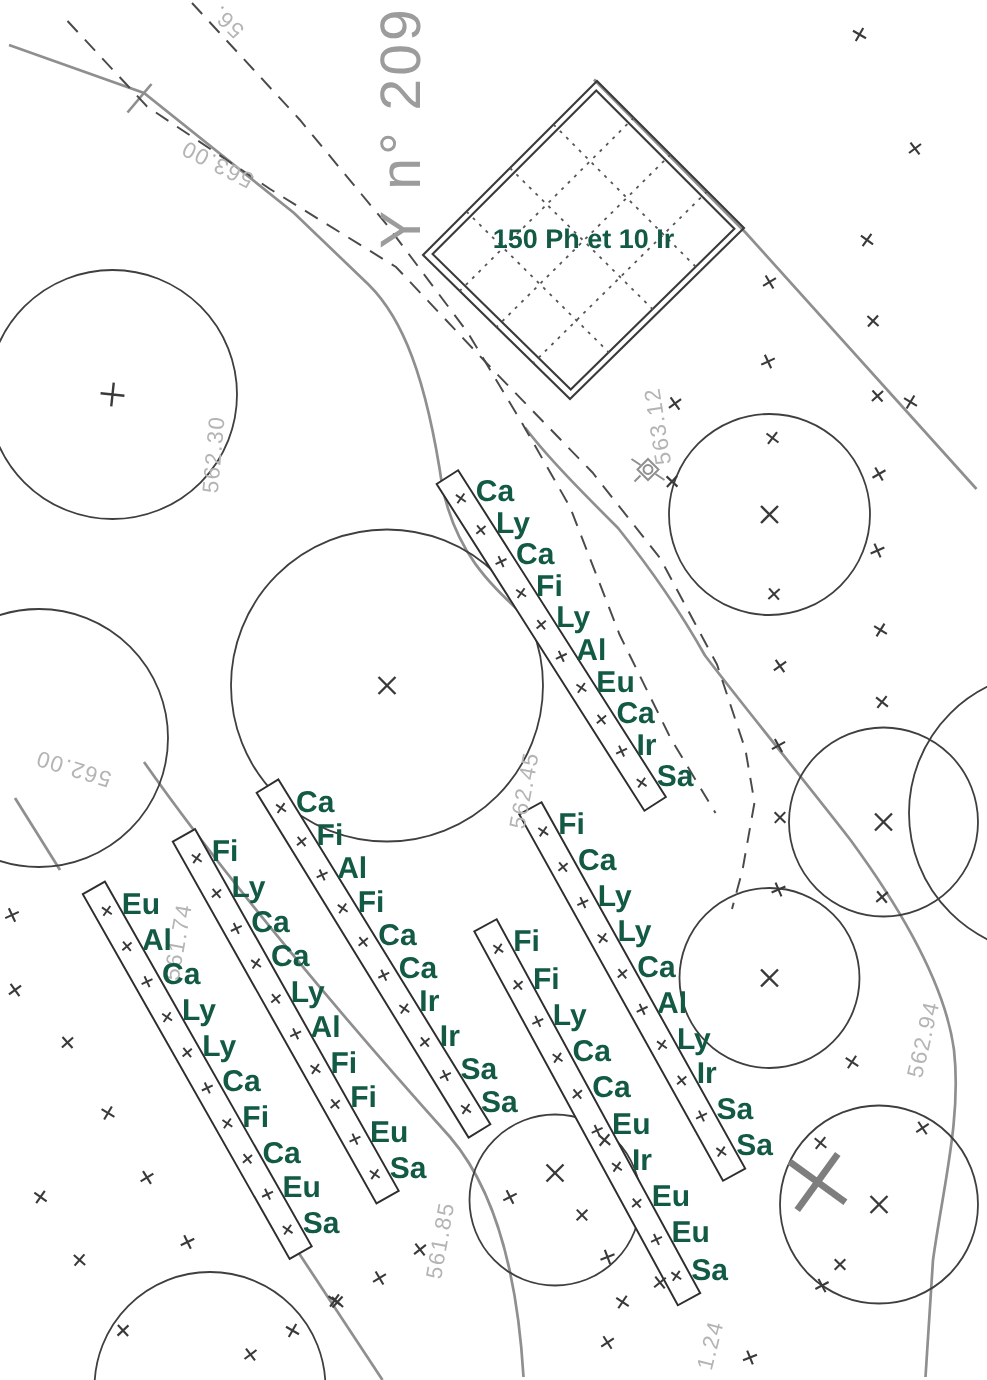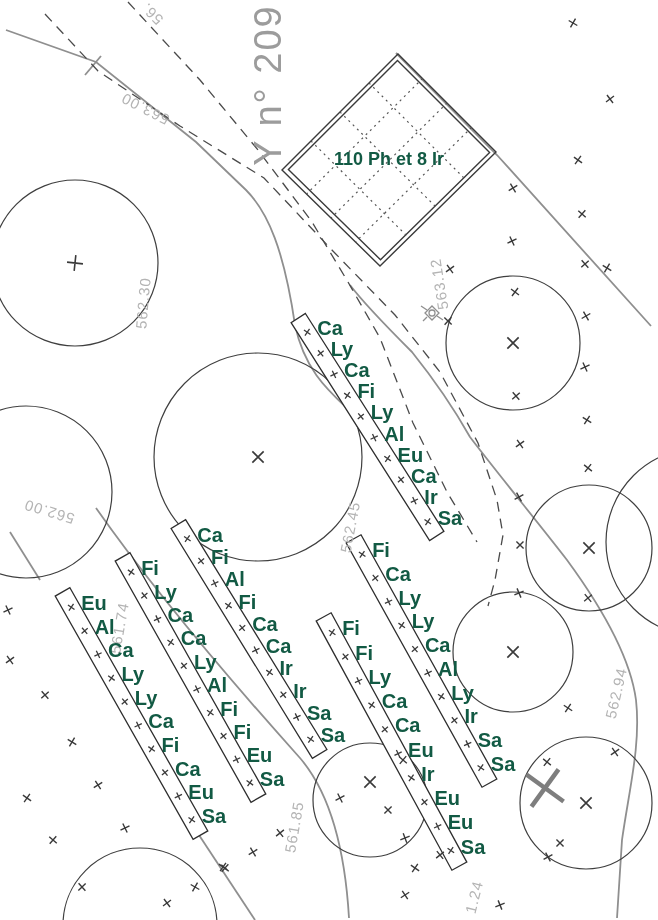--- a/index.html
+++ b/index.html
@@ -199,21 +199,21 @@
         <path d="M-11,-7 L-5,-3 M5,3 L11,7 M-5,4 L-9,8"></path>
       </g>
       <g transform="translate(545,788) rotate(36)" stroke="#7e7e7e" stroke-width="4.5" fill="none">
         <path d="M-23,0 L23,0 M0,-23 L0,23"></path>
       </g>
     </g>
   </svg>
 
   <div class="parcel-label" style="left:268px;top:85px;transform:translate(-50%,-50%) rotate(-90deg);">Y n° 209</div>
 
-  <div class="square-label" style="left:389px;top:159px;transform:translate(-50%,-50%);">110 Ph et 8 Ir</div>
+  <div class="square-label" style="left:389px;top:159px;transform:translate(-50%,-50%);">150 Ph et 10 Ir</div>
 
   <div id="elev-labels">
       <div class="elev-label" style="left: 152px; top: 14px; transform: translate(-50%, -50%) rotate(225deg);">56.</div>
       <div class="elev-label" style="left: 145px; top: 109px; transform: translate(-50%, -50%) rotate(207deg);">563.00</div>
       <div class="elev-label" style="left: 143px; top: 303px; transform: translate(-50%, -50%) rotate(-85deg);">562.30</div>
       <div class="elev-label" style="left: 439px; top: 284px; transform: translate(-50%, -50%) rotate(-99deg);">563.12</div>
       <div class="elev-label" style="left: 49px; top: 512px; transform: translate(-50%, -50%) rotate(197deg);">562.00</div>
       <div class="elev-label" style="left: 350px; top: 527px; transform: translate(-50%, -50%) rotate(-79deg);">562.45</div>
       <div class="elev-label" style="left: 119px; top: 628px; transform: translate(-50%, -50%) rotate(-80deg);">561.74</div>
       <div class="elev-label" style="left: 616px; top: 693px; transform: translate(-50%, -50%) rotate(-77deg);">562.94</div>

